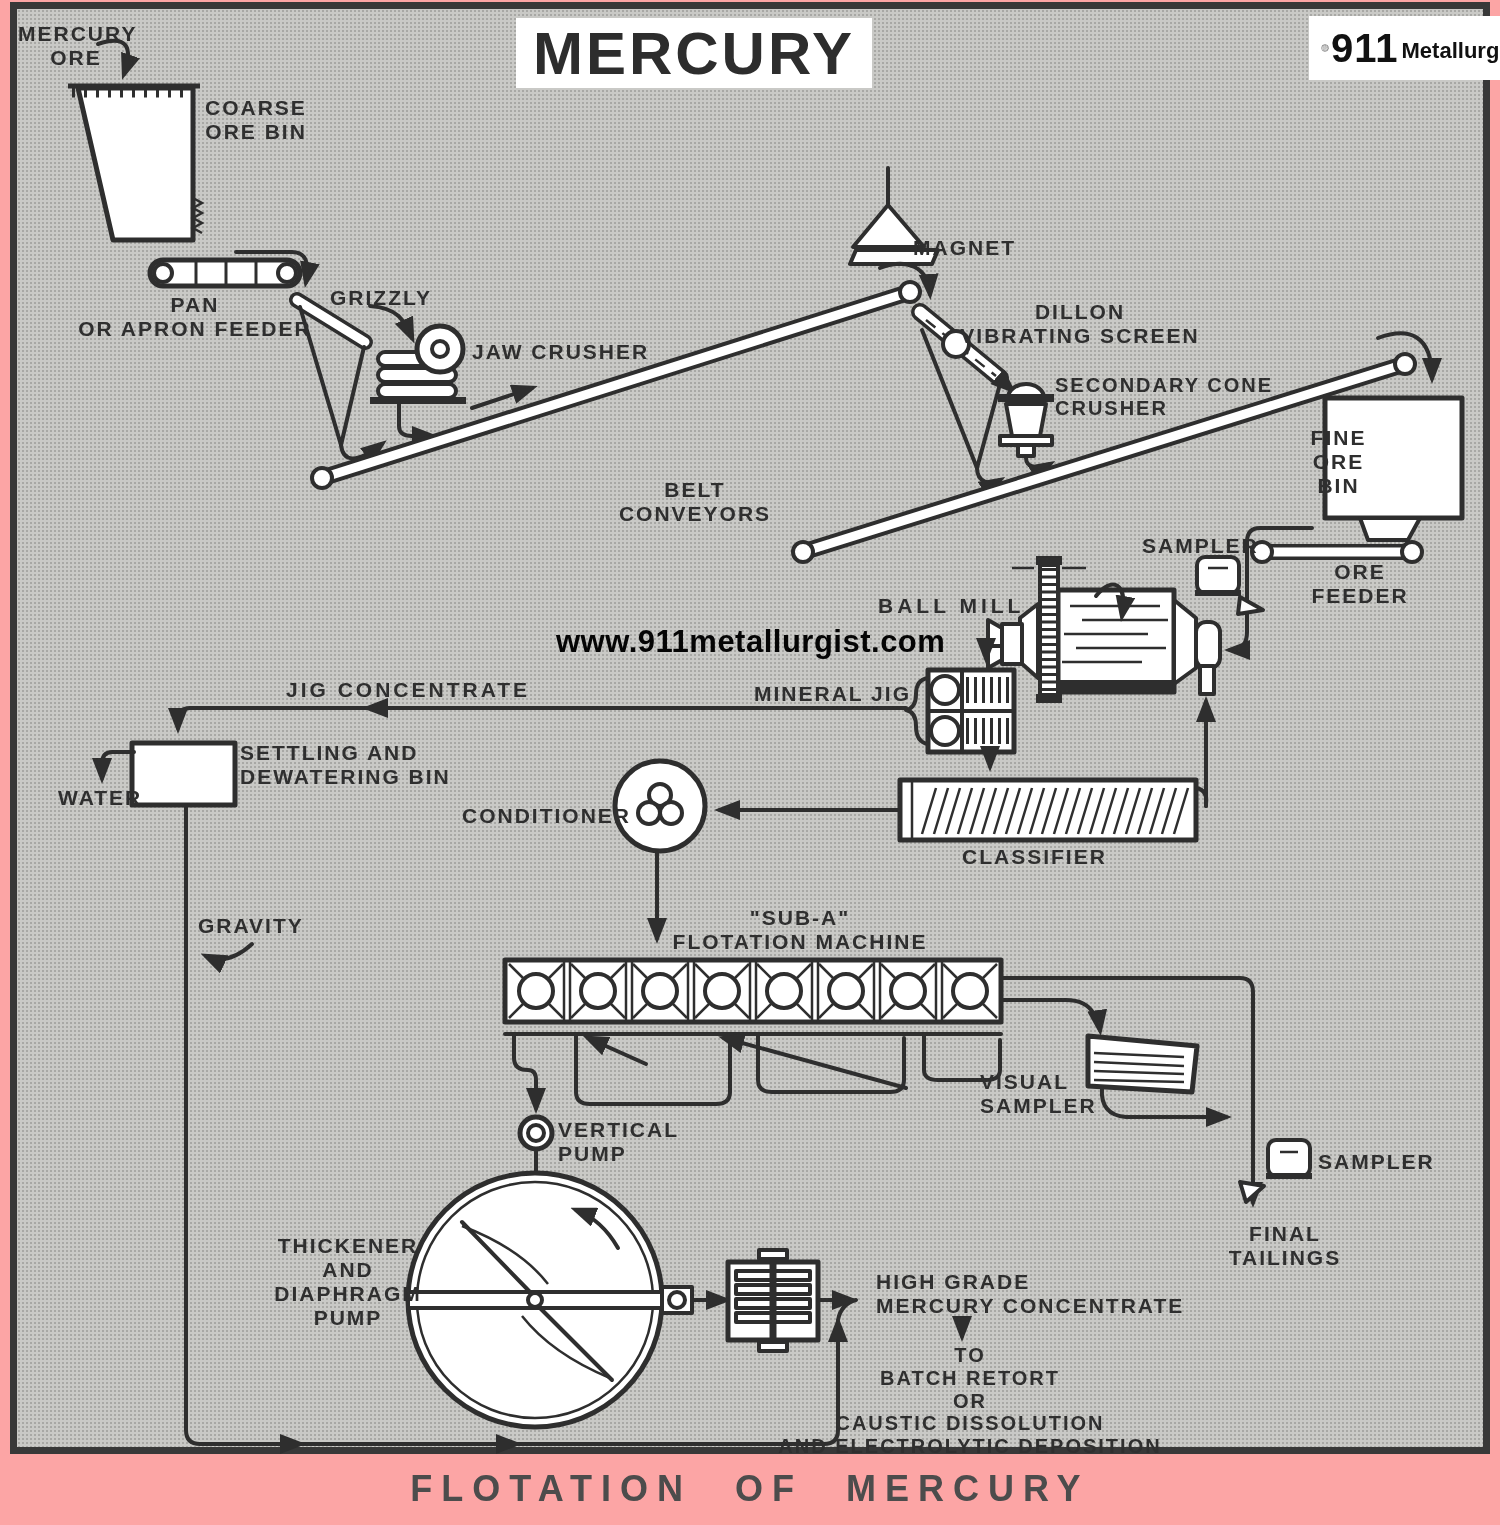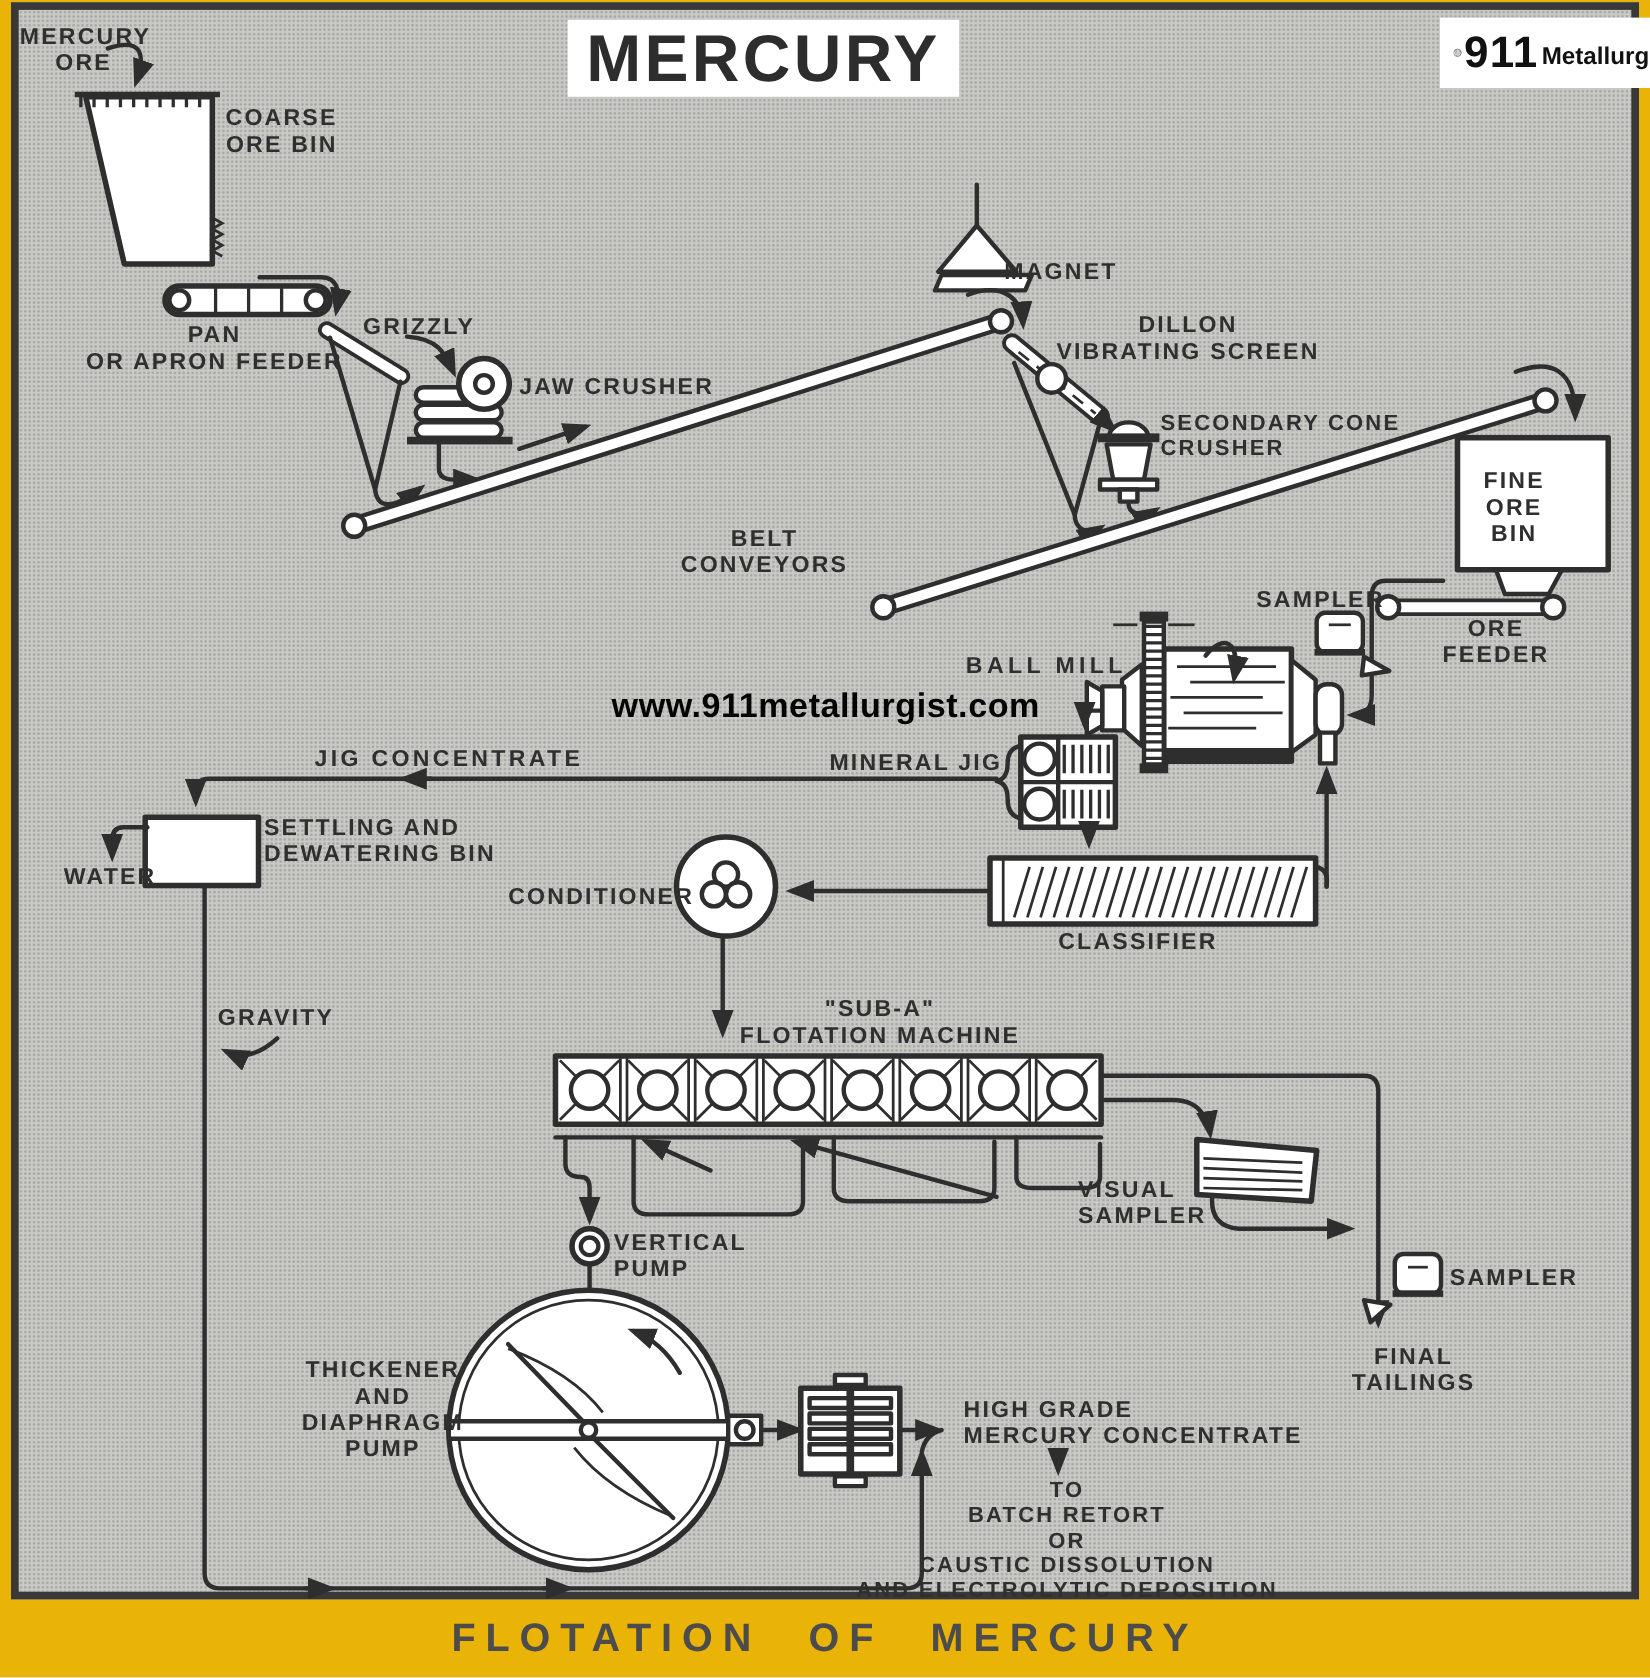--- a/index.html
+++ b/index.html
@@ -1,16 +1,16 @@
 <!DOCTYPE html>
 <html><head>
 <meta charset="utf-8">
 <style>
   html,body{margin:0;padding:0;background:#fbfbfa;}
-  #stage{position:relative;width:1500px;height:1525px;background:#eab308;overflow:hidden;
+  #stage{position:relative;width:1500px;height:1525px;background:#fca5a5;overflow:hidden;
          font-family:"Liberation Sans",sans-serif;}
   #sheet{position:absolute;left:10px;top:2px;width:1480px;height:1452px;
          border:7px solid #383838;box-sizing:border-box;
          background-color:#c9c9c6;
          background-image:radial-gradient(#a8a8a5 1px, rgba(0,0,0,0) 1.3px);
          background-size:4px 4px;}
   svg.draw{position:absolute;left:0;top:0;}
   .ln{stroke:#2e2e2e;fill:none;stroke-width:4;stroke-linecap:round;stroke-linejoin:round;}
   .eq{stroke:#2e2e2e;fill:#ffffff;stroke-width:4;stroke-linejoin:round;}
   .eq5{stroke:#2e2e2e;fill:#ffffff;stroke-width:5;stroke-linejoin:round;}
@@ -308,27 +308,27 @@
 
   <div class="lbl c" style="left:18px;top:22px;width:116px;">MERCURY
 ORE</div>
   <div class="lbl" style="left:205px;top:96px;text-align:right;">COARSE
 ORE BIN</div>
   <div class="lbl c" style="left:60px;top:293px;width:270px;">PAN
 OR APRON FEEDER</div>
   <div class="lbl" style="left:330px;top:286px;">GRIZZLY</div>
   <div class="lbl" style="left:472px;top:340px;">JAW CRUSHER</div>
   <div class="lbl" style="left:913px;top:236px;">MAGNET</div>
-  <div class="lbl c" style="left:940px;top:284px;width:280px;text-align:center;">DILLON
+  <div class="lbl c" style="left:940px;top:300px;width:280px;text-align:center;">DILLON
 VIBRATING SCREEN</div>
   <div class="lbl" style="left:1055px;top:374px;font-size:20px;">SECONDARY CONE
 CRUSHER</div>
   <div class="lbl c" style="left:600px;top:478px;width:190px;">BELT
 CONVEYORS</div>
-  <div class="lbl c" style="left:1308px;top:426px;width:137px;">FINE
+  <div class="lbl c" style="left:1270px;top:426px;width:137px;">FINE
 ORE
 BIN</div>
   <div class="lbl" style="left:1142px;top:534px;">SAMPLER</div>
   <div class="lbl c" style="left:1290px;top:560px;width:140px;">ORE
 FEEDER</div>
   <div class="lbl" style="left:878px;top:594px;letter-spacing:4px;text-align:right;">BALL MILL</div>
   <div class="lbl" style="left:286px;top:678px;letter-spacing:3px;">JIG CONCENTRATE</div>
   <div class="lbl" style="left:754px;top:682px;">MINERAL JIG</div>
   <div class="lbl" style="left:240px;top:741px;">SETTLING AND
 DEWATERING BIN</div>

